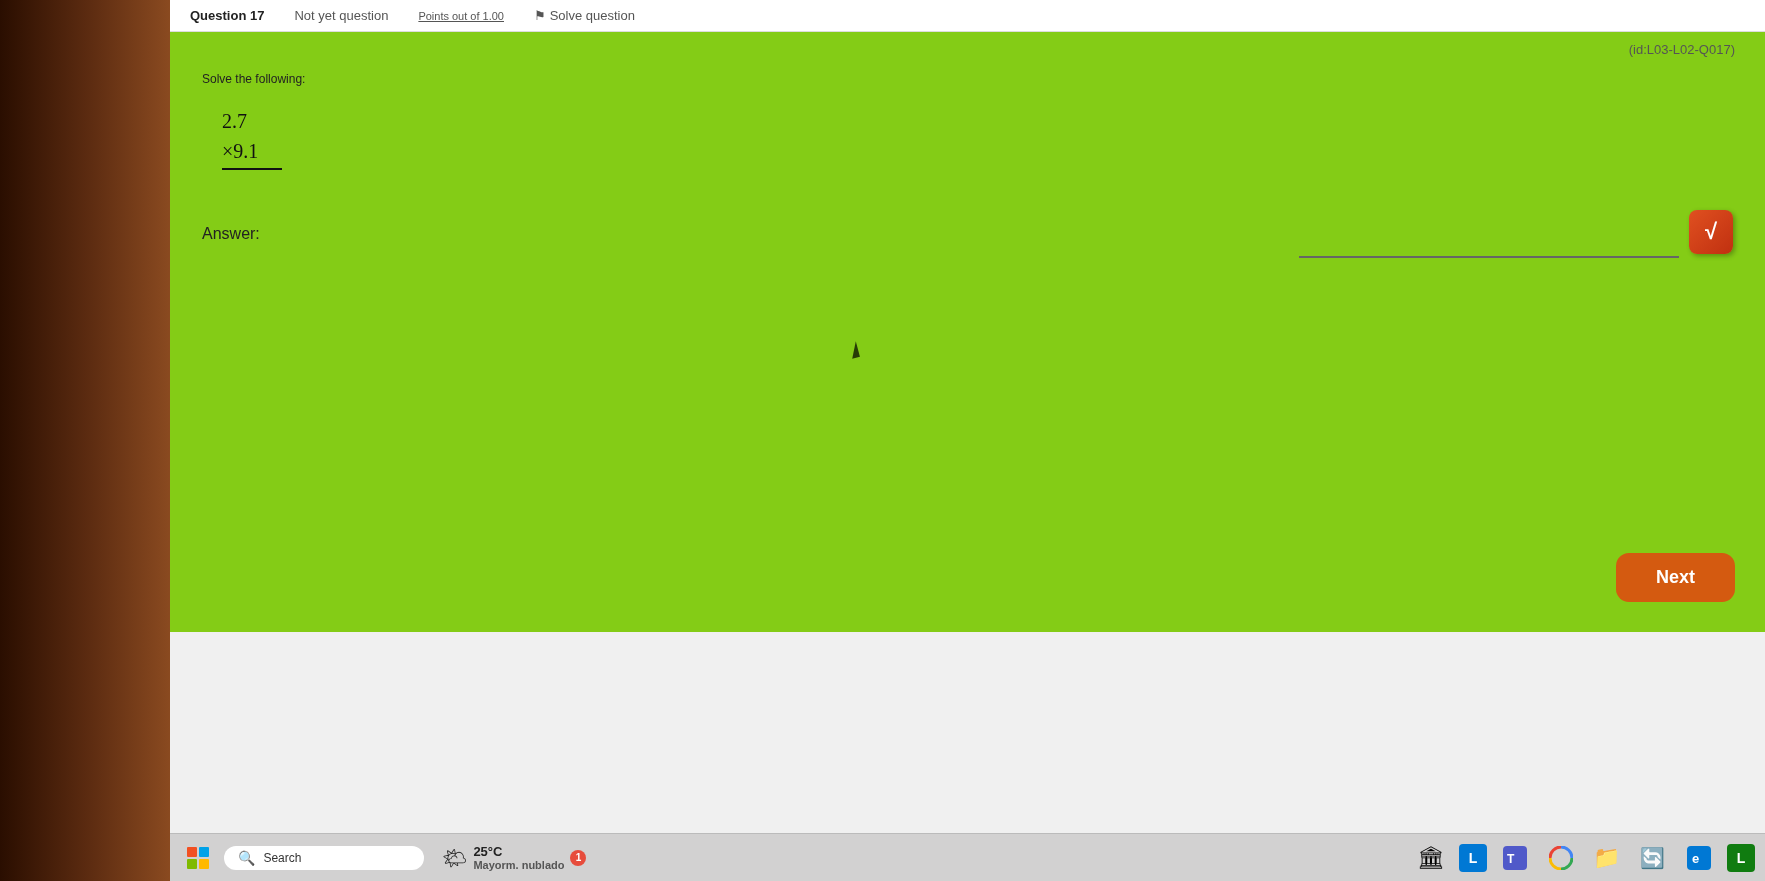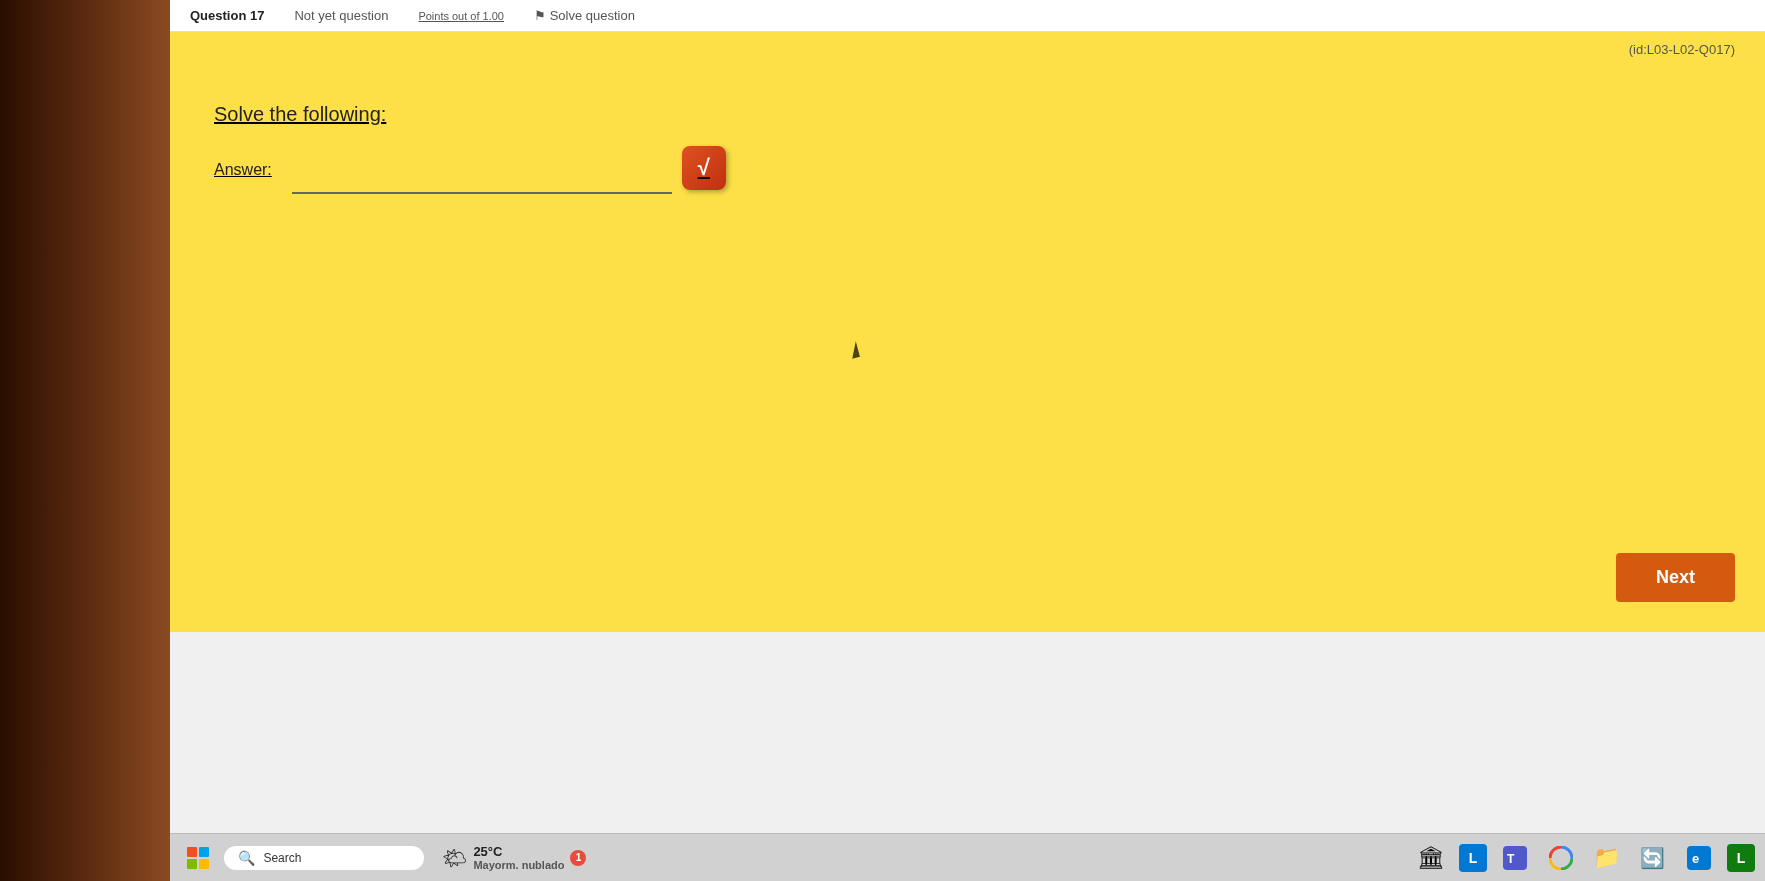--- a/index.html
+++ b/index.html
@@ -68,40 +68,38 @@
       display: flex;
       align-items: center;
       gap: 4px;
       font-size: 13px;
       color: #555;
       cursor: pointer;
     }
 
     
     .question-body {
-      padding: 40px 44px;
-      background: #fde047;
+      padding: 40px 32px;
+      background: #84cc16;
       min-height: 600px;
       position: relative;
-      text-decoration: underline;
     }
 
     .question-id {
       position: absolute;
       top: 10px;
       right: 30px;
       font-size: 13px;
       color: #555;
     }
 
     .solve-label {
-      font-size: 20px;
+      font-size: 12px;
       color: #222;
       margin-bottom: 20px;
-      margin-top: 31px;
     }
 
     .math-problem {
       font-size: 20px;
       color: #111;
       margin-left: 20px;
       margin-bottom: 40px;
       font-family: 'Times New Roman', serif;
     }
 
@@ -115,20 +113,21 @@
       padding-bottom: 2px;
       display: inline-block;
       min-width: 60px;
     }
 
     .answer-section {
       display: flex;
       align-items: center;
       gap: 20px;
       margin-top: 20px;
+      justify-content: space-between;
     }
 
     .answer-label {
       font-size: 16px;
       color: #222;
     }
 
     .answer-input-area {
       display: flex;
       flex-direction: column;
@@ -166,21 +165,21 @@
     .next-btn {
       position: absolute;
       right: 30px;
       bottom: 30px;
       background: #d45a10;
       color: white;
       border: none;
       padding: 14px 40px;
       font-size: 18px;
       font-weight: bold;
-      border-radius: 4px;
+      border-radius: 13px;
       cursor: pointer;
     }
 
     
     .taskbar {
       position: absolute;
       left: 170px;
       bottom: 0;
       right: 0;
       height: 48px;
@@ -341,20 +340,26 @@
       <span>Solve question</span>
     </div>
   </div>
 
   <div class="question-body">
 
     <span class="question-id">(id:L03-L02-Q017)</span>
 
     <div class="solve-label">Solve the following:</div>
 
+    <div class="math-problem">
+      <span class="math-line">2.7</span>
+      <span class="math-underline">
+        <span class="math-line">×9.1</span>
+      </span>
+    </div>
 
     <div class="answer-section">
       <span class="answer-label">Answer:</span>
       <div class="answer-input-area">
         <div style="display:flex; align-items:flex-end; gap:10px;">
           <input type="text" class="answer-input" value="" style="">
           <div class="math-btn">
             <span>√</span>
           </div>
         </div>

